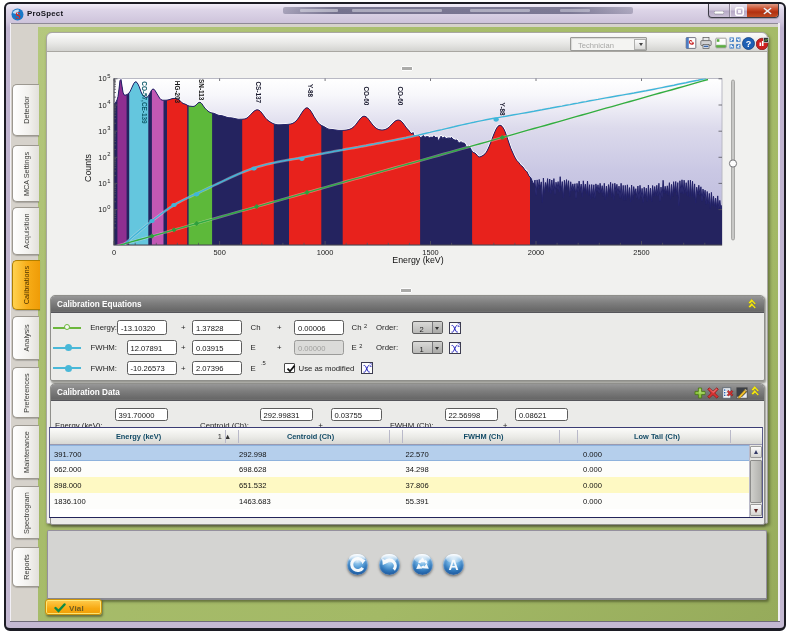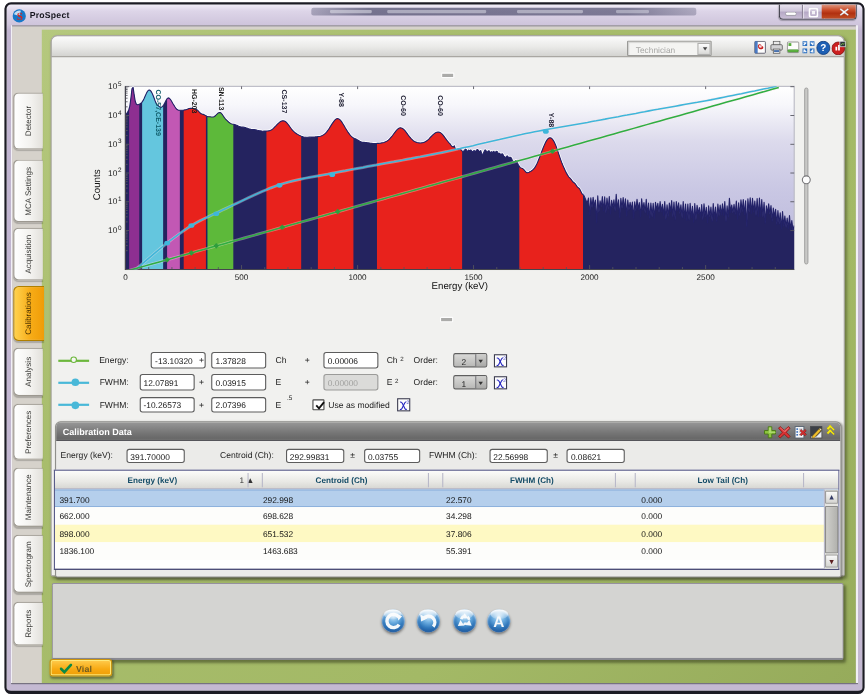--- a/index.html
+++ b/index.html
@@ -61,21 +61,21 @@
 .sup { font-size:5.6px; vertical-align:2.4px; }
 .dropd { position:absolute; width:31px; height:13px; border:1.2px solid #5f5f5f; border-radius:2px;
   background:linear-gradient(#d9d9d7,#b9b9b7); }
 .dropd .v { position:absolute; left:7px; top:2.4px; font-size:7.6px; color:#222; }
 .dropd .ab { position:absolute; right:0; top:0; width:10px; height:100%; border-left:1px solid #77777a; background:linear-gradient(#cfcfcd,#a9a9a7); }
 .dropd .ar { position:absolute; right:2.2px; top:4.6px; width:0; height:0; border-left:2.6px solid transparent; border-right:2.6px solid transparent; border-top:3.4px solid #333; }
 .chi { position:absolute; width:12.5px; height:12.5px; background:#fdfdfd; border:1.2px solid #3c3c50; }
 .checkbox { position:absolute; width:10.5px; height:10.5px; background:#fff; border:1.4px solid #4a4a4a; border-radius:1px; }
 .checkbox svg { position:absolute; left:0.5px; top:0.5px; }
 
-.dlab { position:absolute; font-size:7.8px; color:#1c1c1c; }
+.dlab { position:absolute; font-size:7.8px; color:#1c1c1c;margin-top:12px; }
 .dbox { position:absolute; width:53px; height:13.5px; background:#fff; border:1.4px solid #5c5c5c; border-radius:2.5px;
   font-size:7.6px; color:#141414; padding:2.2px 0 0 3px; }
 
 #tbl { left:48.5px; top:427px; width:714px; height:90.5px; border:1.2px solid #5a5c8a; border-bottom:1.8px solid #23255a; border-top:1.4px solid #3a3c74; background:#fff; }
 #tblhead { position:absolute; left:0; top:0; width:100%; height:17px; background:linear-gradient(#fcfcfa,#e9e9e5 60%,#d7d7d3); border-bottom:1px solid #9a9ab0; }
 .th { position:absolute; top:4px; font-size:7.4px; font-weight:bold; color:#134b66; text-align:center; }
 .thsep { position:absolute; top:2px; width:1px; height:13px; background:#b9b9c9; }
 .trow { position:absolute; left:0; width:100%; height:16px; font-size:7.6px; color:#111; }
 .trow .c { position:absolute; top:4px; }
 #vscroll { position:absolute; right:0; top:17px; width:13px; height:71.5px; background:#e6e6e2; border-left:1px solid #b9b9c9; }
@@ -385,24 +385,33 @@
 <text x="308.0" y="84.0" font-size="6.4" font-weight="bold" fill="#1a1a2e" font-family="Liberation Sans, sans-serif" transform="rotate(90 308.0 84.0)">Y-88</text>
 <text x="364.2" y="86.5" font-size="6.4" font-weight="bold" fill="#1a1a2e" font-family="Liberation Sans, sans-serif" transform="rotate(90 364.2 86.5)">CO-60</text>
 <text x="398.2" y="86.5" font-size="6.4" font-weight="bold" fill="#1a1a2e" font-family="Liberation Sans, sans-serif" transform="rotate(90 398.2 86.5)">CO-60</text>
 <text x="499.5" y="102.5" font-size="6.4" font-weight="bold" fill="#1a1a2e" font-family="Liberation Sans, sans-serif" transform="rotate(90 499.5 102.5)">Y-88</text>
 <rect x="731.5" y="80" width="3" height="160" rx="1.5" fill="#c8c8c6" stroke="#9a9a98" stroke-width="0.8"></rect>
 <circle cx="733" cy="163.5" r="3.6" fill="#fdfdfd" stroke="#77777a" stroke-width="1"></circle>
 </svg>
   <div class="grip" style="left:401px;top:66px"></div>
   <div class="grip" style="left:400px;top:287.5px"></div>
 
+  <div class="cpanel" style="top:294.5px;height:86px">
+    <div class="chead">
+        <div class="t">Calibration Equations</div>
+      <div class="chev" style="right:7px;top:4px">
+          <i></i>
+          <b></b>
+        </div>
+    </div>
+  </div>
   <div class="abs" style="left:53px;top:327.0px;width:28px;height:1.6px;background:#6cb73c"></div>
 <div class="abs" style="left:64px;top:323.8px;width:6.4px;height:6.4px;border:1.6px solid #6cb73c;border-radius:50%;background:#f6f6f4"></div>
 <div class="elab" style="left:83px;top:323.4px">Energy:</div>
-<div class="ebox" style="left:137px;top:320.3px">-13.10320</div>
+<div class="ebox" style="left:117px;top:320.3px">-13.10320</div>
 <div class="etxt" style="left:181px;top:323.4px">+</div>
 <div class="ebox" style="left:192px;top:320.3px">1.37828</div>
 <div class="etxt" style="left:250.5px;top:323.4px">Ch</div>
 <div class="etxt" style="left:277px;top:323.4px">+</div>
 <div class="ebox" style="left:294px;top:320.3px">0.00006</div>
 <div class="etxt" style="left:351.5px;top:323.4px">Ch<span class="sup" style="padding-left:2.5px">2</span></div>
 <div class="etxt" style="left:376px;top:323.4px">Order:</div>
 <div class="dropd" style="left:411.5px;top:321.3px">
       <div class="v">2</div>
       <div class="ab"></div>

